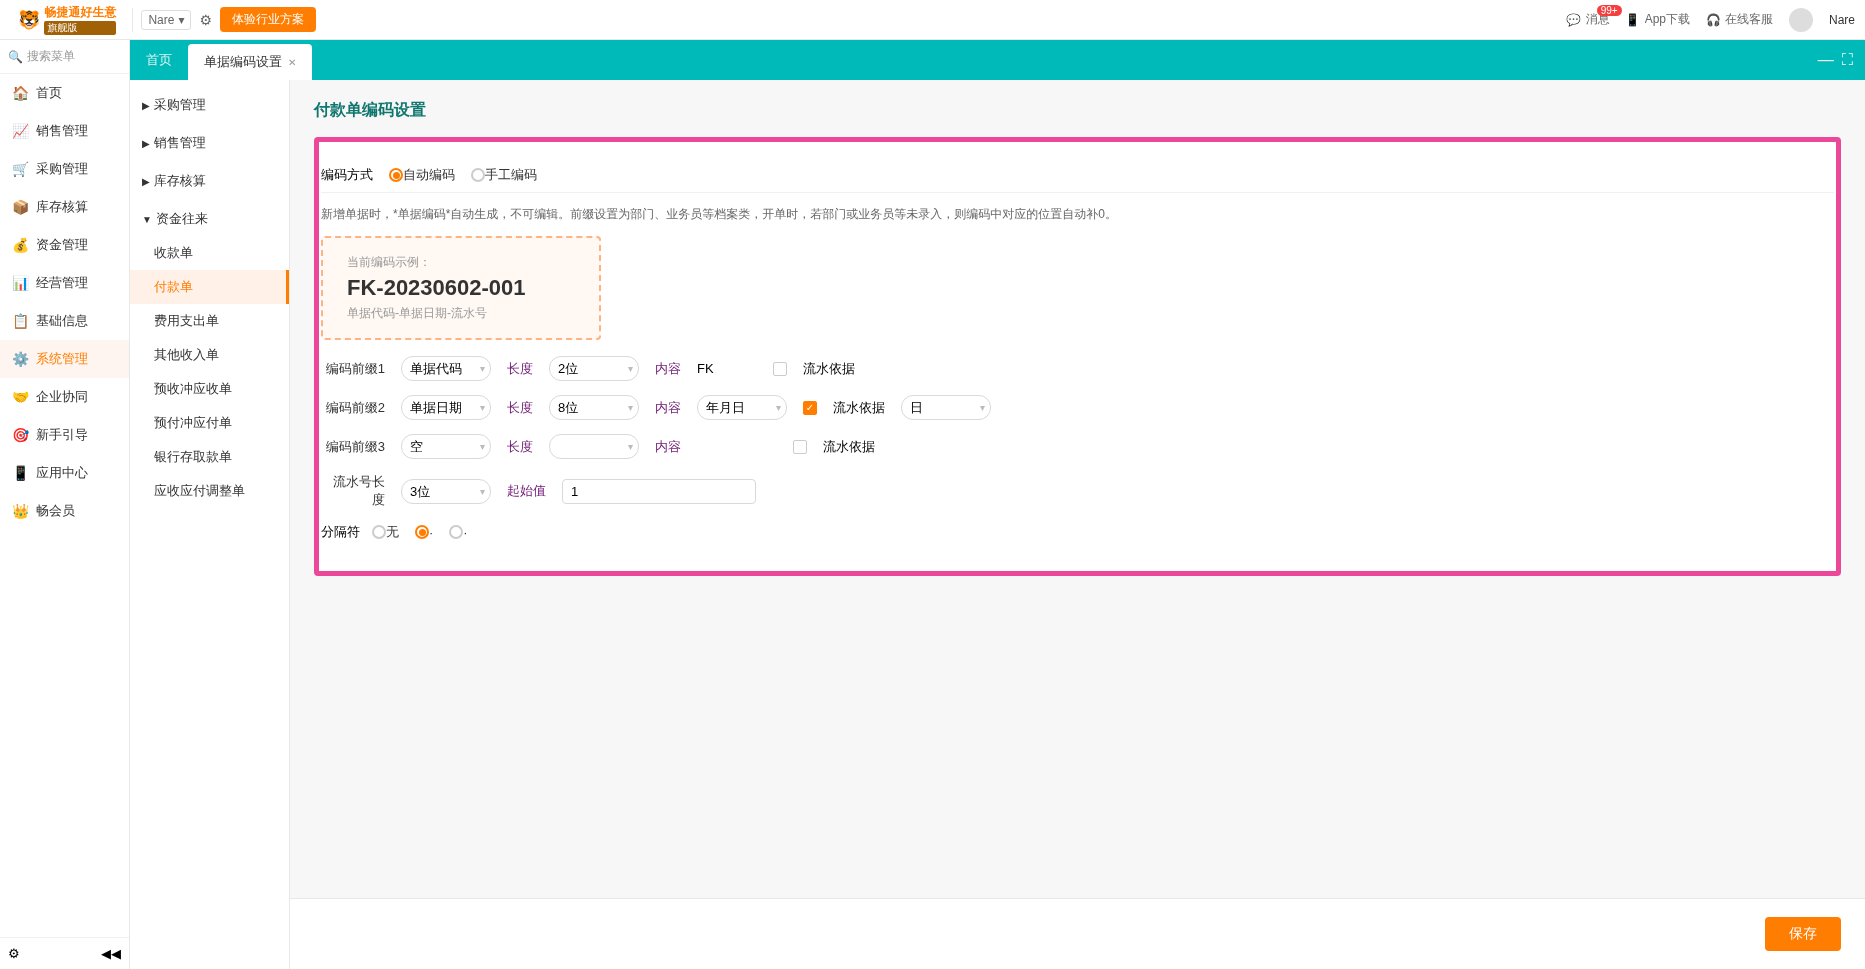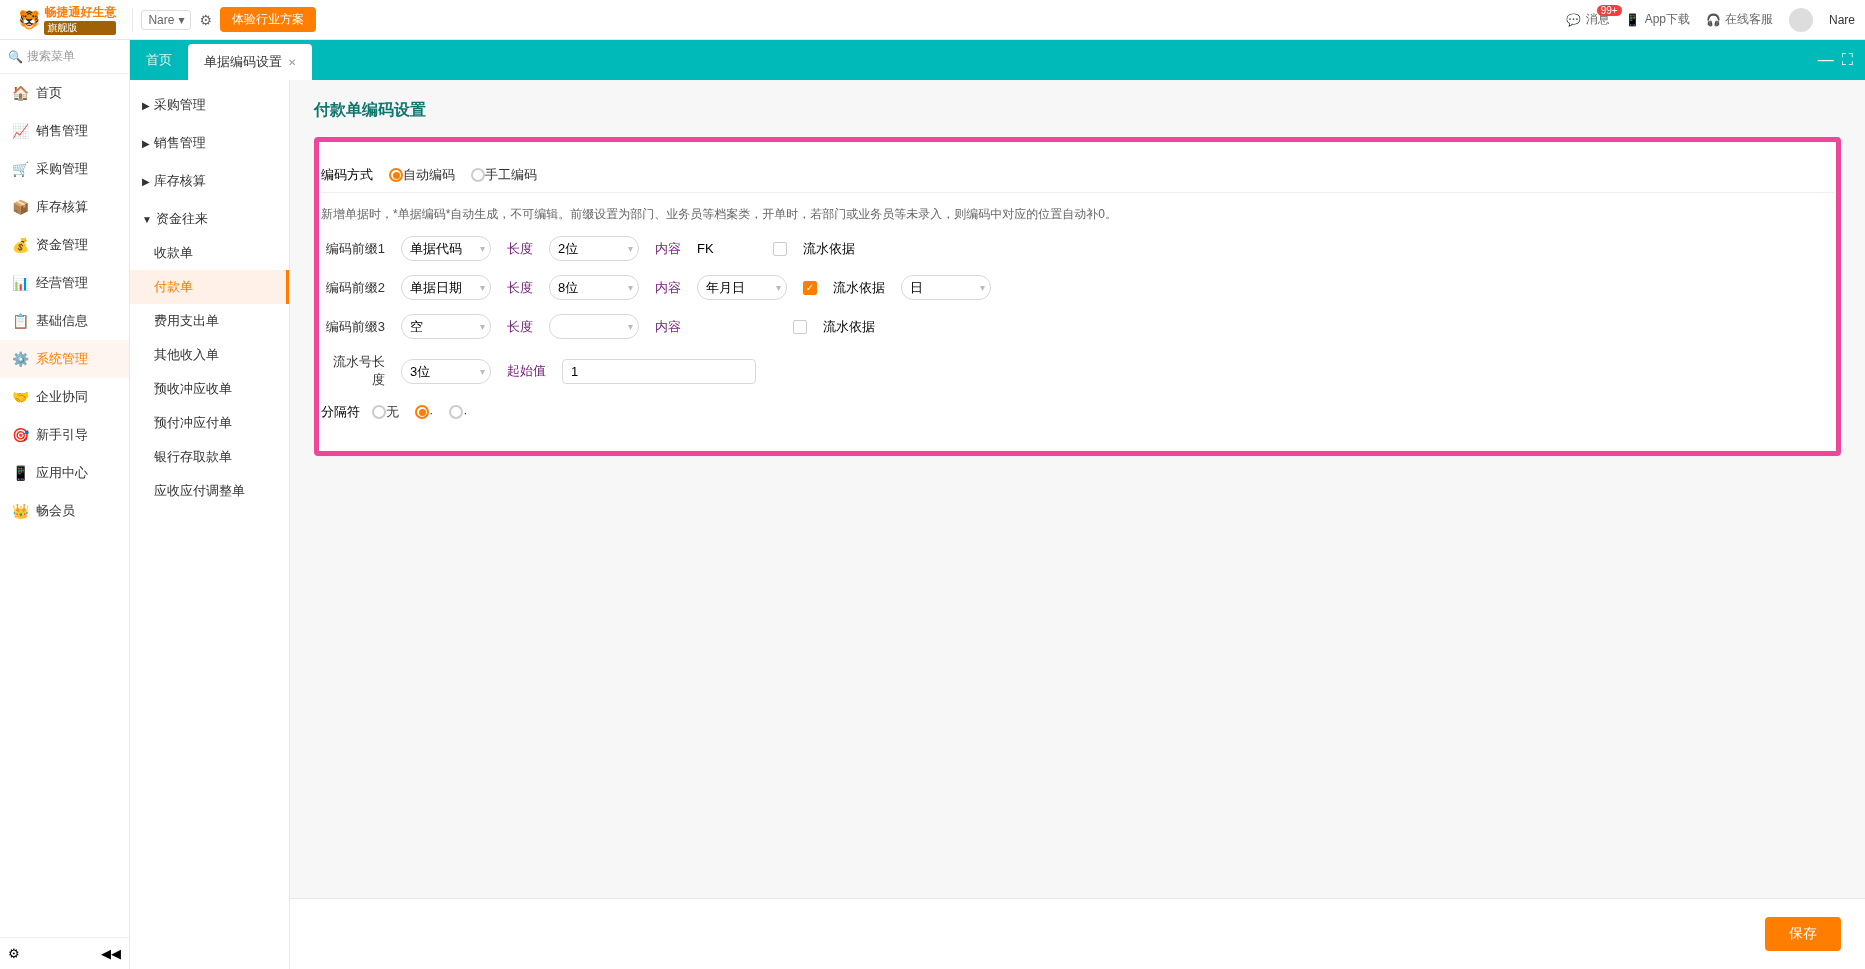--- a/index.html
+++ b/index.html
@@ -348,20 +348,25 @@
                 </label>
               </div>
             </div>
 
             
             <div class="info-text">
               <span>新增单据时，*单据编码*自动生成，不可编辑。前缀设置为部门、业务员等档案类，开单时，若部门或业务员等未录入，则编码中对应的位置自动补0。</span>
             </div>
 
             
+            <div class="code-example">
+              <div class="code-example-label">当前编码示例：</div>
+              <div class="code-example-value">FK-20230602-001</div>
+              <div class="code-example-desc">单据代码-单据日期-流水号</div>
+            </div>
 
             
 
             
             <div class="form-row">
               <span class="form-label">编码前缀1</span>
               <div class="select-wrapper">
                 <select>
                   <option>单据代码</option>
                 </select>

